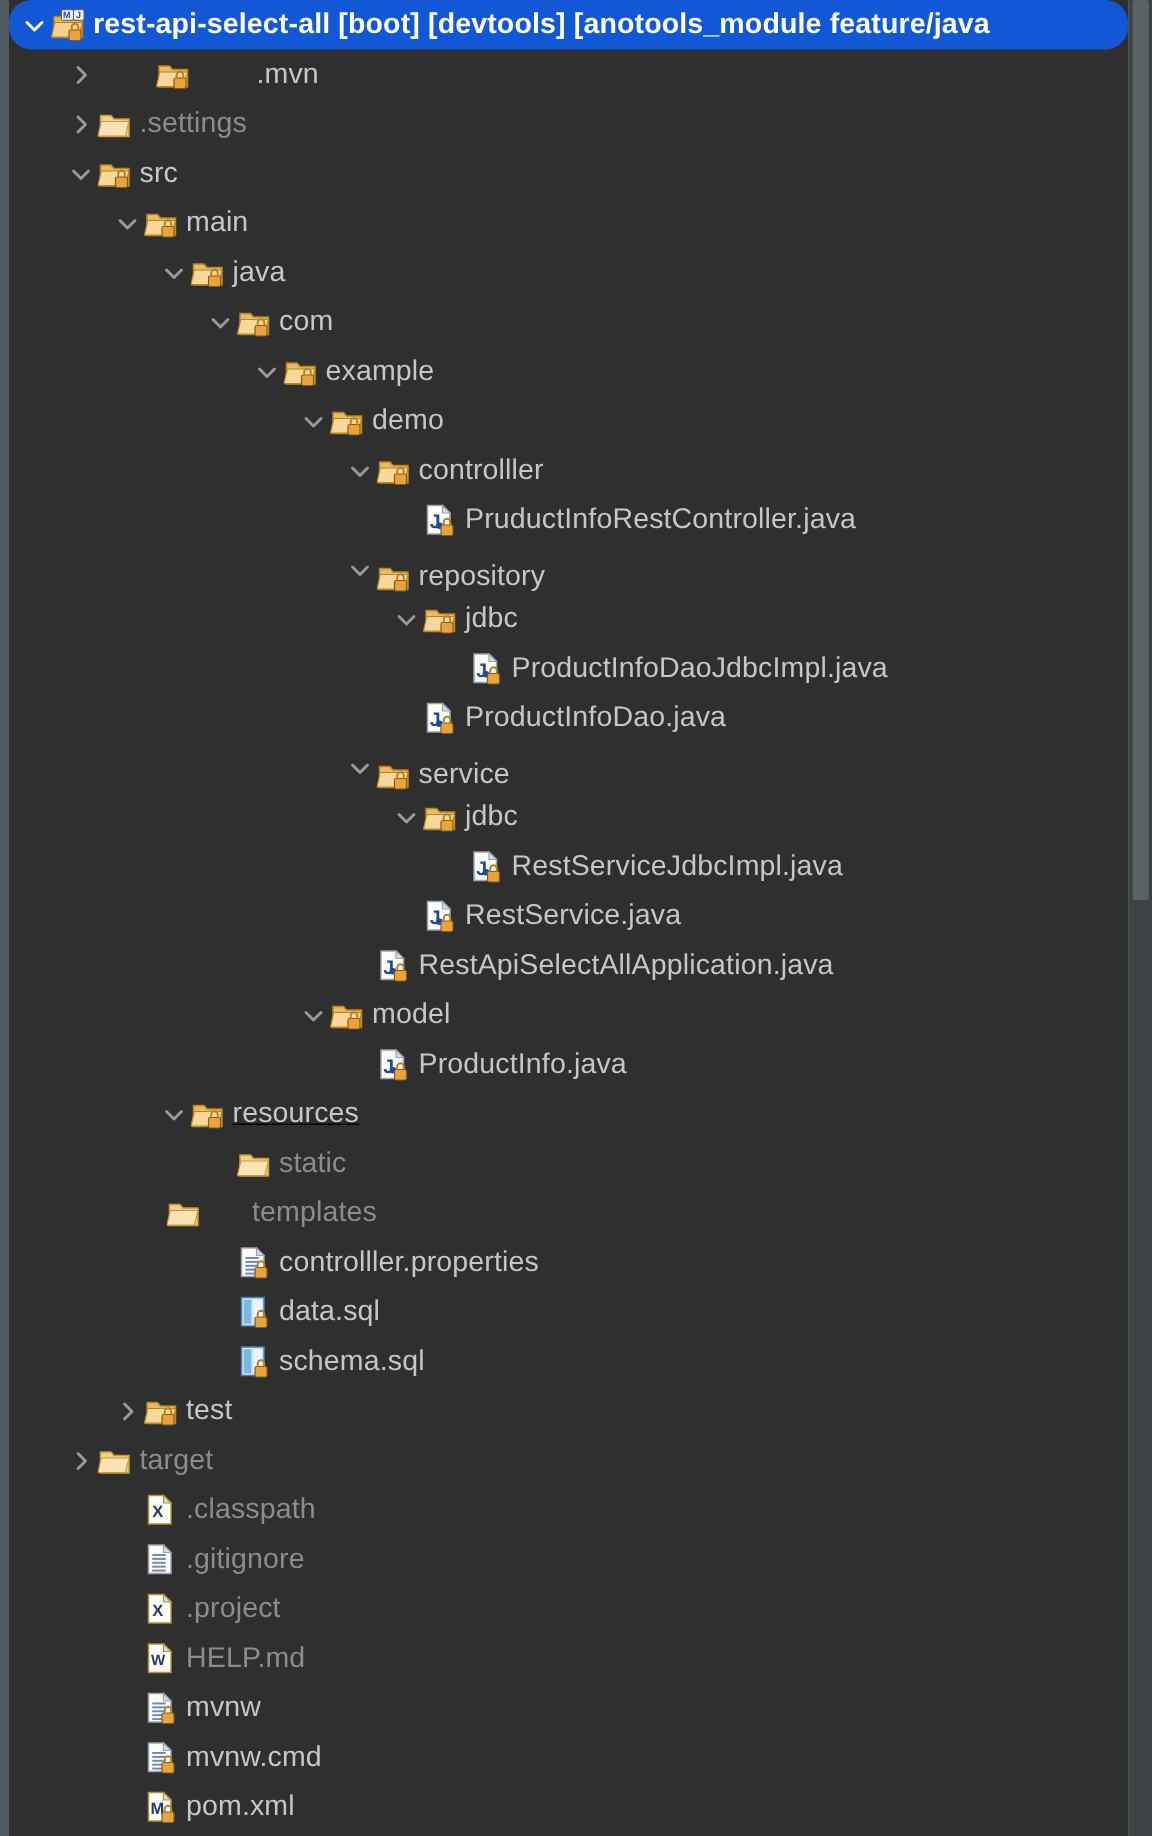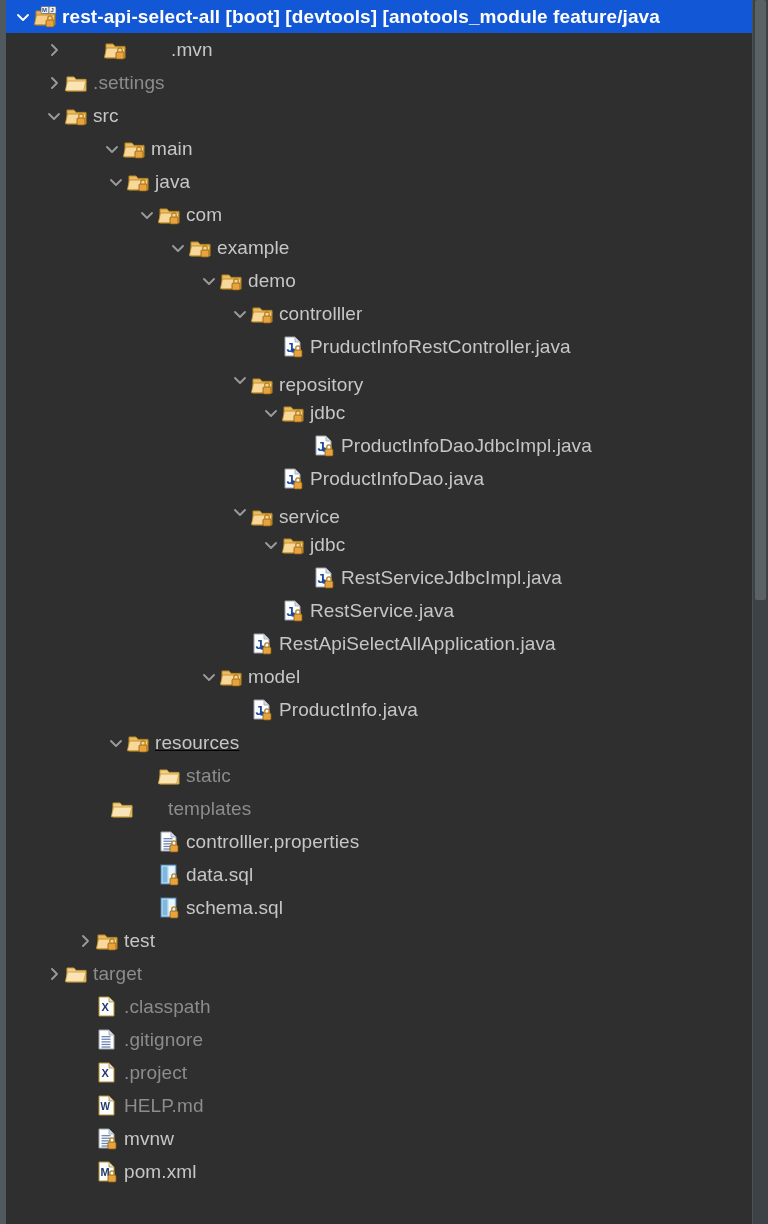--- a/index.html
+++ b/index.html
@@ -95,21 +95,21 @@
   }
 </style>
 </head>
 <body>
 
 <div id="app">
   <div class="left-gutter"></div>
 
   <div class="tree-wrap">
     <div class="tree" id="tree">
-        <div class="row selected" style="padding-left: 6px;">
+        <div class="row selected" style="padding-left: 6px; border-radius: 15px;">
           <span class="twisty">
             <svg width="14" height="14" viewBox="0 0 14 14">
               <polyline points="2,5 7,10 12,5" fill="none" stroke="#9a9a9a" stroke-width="1.9" stroke-linecap="round" stroke-linejoin="round"></polyline>
             </svg>
           </span>
           <span class="icon">
             <svg width="24" height="22" viewBox="0 0 24 22">
               <path d="M2 5 h7 l2 2.4 h10 v11.6 h-19 z" fill="#e9b255" stroke="#b3821f" stroke-width="1"></path>
               <path d="M2.5 9 h18.5 l-2.4 9.8 h-18.3 z" fill="#f6d08a" stroke="#b3821f" stroke-width="0.8"></path>
               <rect x="7" y="0.5" width="8" height="7" rx="1" fill="#f0f0f0" stroke="#5d6670" stroke-width="0.7"></rect>
@@ -161,21 +161,21 @@
           <span class="icon">
             <svg width="24" height="22" viewBox="0 0 24 22">
               <path d="M2 5 h7 l2 2.4 h10 v11.6 h-19 z" fill="#eabb62" stroke="#b8861f" stroke-width="1"></path>
               <path d="M2.5 9 h18.5 l-2.4 9.8 h-18.3 z" fill="#f7d89a" stroke="#b8861f" stroke-width="0.8"></path>
               <rect x="12" y="13" width="8" height="7" rx="1.2" fill="#e8a33d" stroke="#8a5a12" stroke-width="0.8"></rect>
               <path d="M13.8 13 v-2 a2.2 2.2 0 0 1 4.4 0 v2" fill="none" stroke="#b8801f" stroke-width="1.3"></path>
             </svg>
           </span>
           <span class="label">src</span>
         </div>
-        <div class="row" style="padding-left: 68px; margin-left: 27px;">
+        <div class="row" style="padding-left: 68px;">
           <span class="twisty">
             <svg width="14" height="14" viewBox="0 0 14 14">
               <polyline points="2,5 7,10 12,5" fill="none" stroke="#9a9a9a" stroke-width="1.9" stroke-linecap="round" stroke-linejoin="round"></polyline>
             </svg>
           </span>
           <span class="icon">
             <svg width="24" height="22" viewBox="0 0 24 22">
               <path d="M2 5 h7 l2 2.4 h10 v11.6 h-19 z" fill="#eabb62" stroke="#b8861f" stroke-width="1"></path>
               <path d="M2.5 9 h18.5 l-2.4 9.8 h-18.3 z" fill="#f7d89a" stroke="#b8861f" stroke-width="0.8"></path>
               <rect x="12" y="13" width="8" height="7" rx="1.2" fill="#e8a33d" stroke="#8a5a12" stroke-width="0.8"></rect>
@@ -613,20 +613,37 @@
               <rect x="12" y="14" width="8" height="7" rx="1.2" fill="#e8a33d" stroke="#8a5a12" stroke-width="0.8"></rect>
               <path d="M13.8 14 v-2 a2.2 2.2 0 0 1 4.4 0 v2" fill="none" stroke="#b8801f" stroke-width="1.3"></path>
             </svg>
           </span>
           <span class="label">mvnw</span>
         </div>
         <div class="row" style="padding-left: 68px;">
           <span class="twisty"></span>
           <span class="icon">
             <svg width="24" height="22" viewBox="0 0 24 22">
+              <path d="M3 1 h10 l5 5 v14 h-15 z" fill="#fdfdfd" stroke="#9aa3ad" stroke-width="1"></path>
+              <path d="M13 1 l5 5 h-5 z" fill="#d7dde4" stroke="#9aa3ad" stroke-width="0.8"></path>
+              <rect x="5.5" y="7" width="9" height="1.3" fill="#6d88b5"></rect>
+              <rect x="5.5" y="9.6" width="9" height="1.3" fill="#6d88b5"></rect>
+              <rect x="5.5" y="12.2" width="9" height="1.3" fill="#6d88b5"></rect>
+              <rect x="5.5" y="14.8" width="9" height="1.3" fill="#6d88b5"></rect>
+              <rect x="5.5" y="17.4" width="9" height="1.3" fill="#6d88b5"></rect>
+              <rect x="12" y="14" width="8" height="7" rx="1.2" fill="#e8a33d" stroke="#8a5a12" stroke-width="0.8"></rect>
+              <path d="M13.8 14 v-2 a2.2 2.2 0 0 1 4.4 0 v2" fill="none" stroke="#b8801f" stroke-width="1.3"></path>
+            </svg>
+          </span>
+          <span class="label">mvnw.cmd</span>
+        </div>
+        <div class="row" style="padding-left: 68px;">
+          <span class="twisty"></span>
+          <span class="icon">
+            <svg width="24" height="22" viewBox="0 0 24 22">
               <path d="M3 1 h10 l5 5 v14 h-15 z" fill="#fdfdfd" stroke="#b3922f" stroke-width="1"></path>
               <path d="M13 1 l5 5 h-5 z" fill="#d7dde4" stroke="#b3922f" stroke-width="0.8"></path>
               <text x="4.4" y="15" fill="#21396e" font-size="11" font-family="&quot;Liberation Sans&quot;, sans-serif" font-weight="bold">M</text>
               <rect x="12" y="14" width="8" height="7" rx="1.2" fill="#e8a33d" stroke="#8a5a12" stroke-width="0.8"></rect>
               <path d="M13.8 14 v-2 a2.2 2.2 0 0 1 4.4 0 v2" fill="none" stroke="#b8801f" stroke-width="1.3"></path>
             </svg>
           </span>
           <span class="label">pom.xml</span>
         </div>
       </div>

